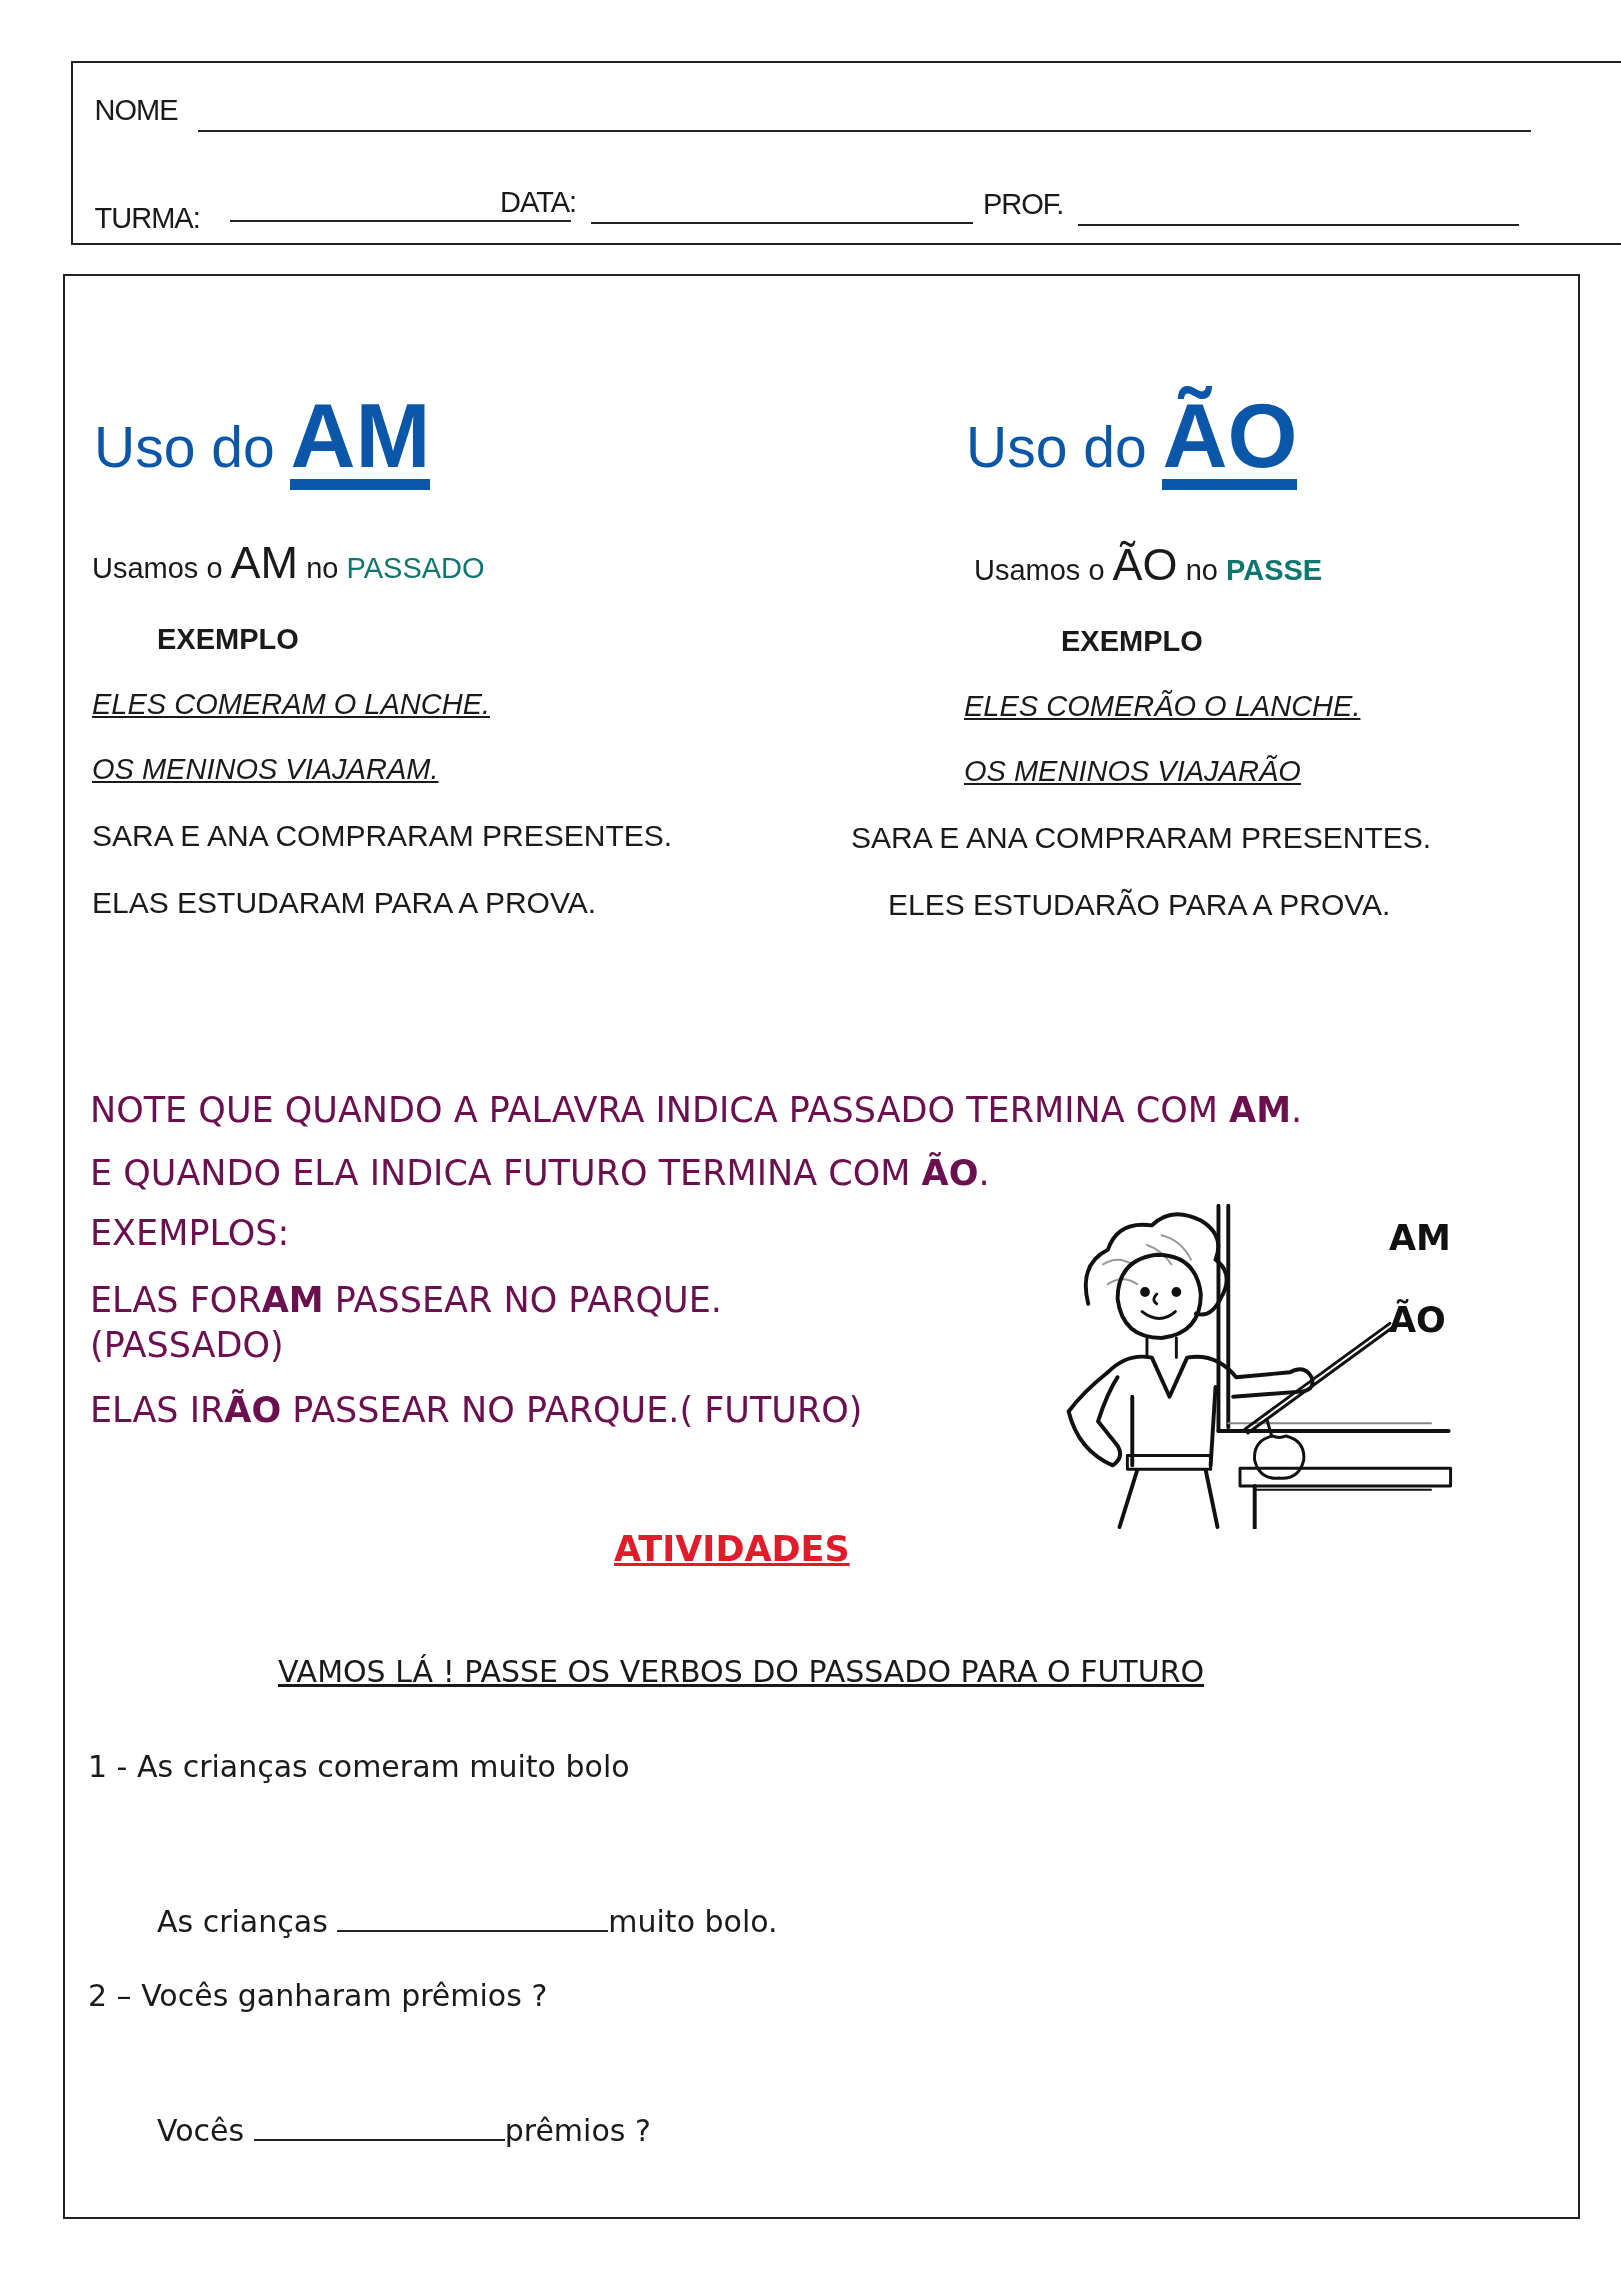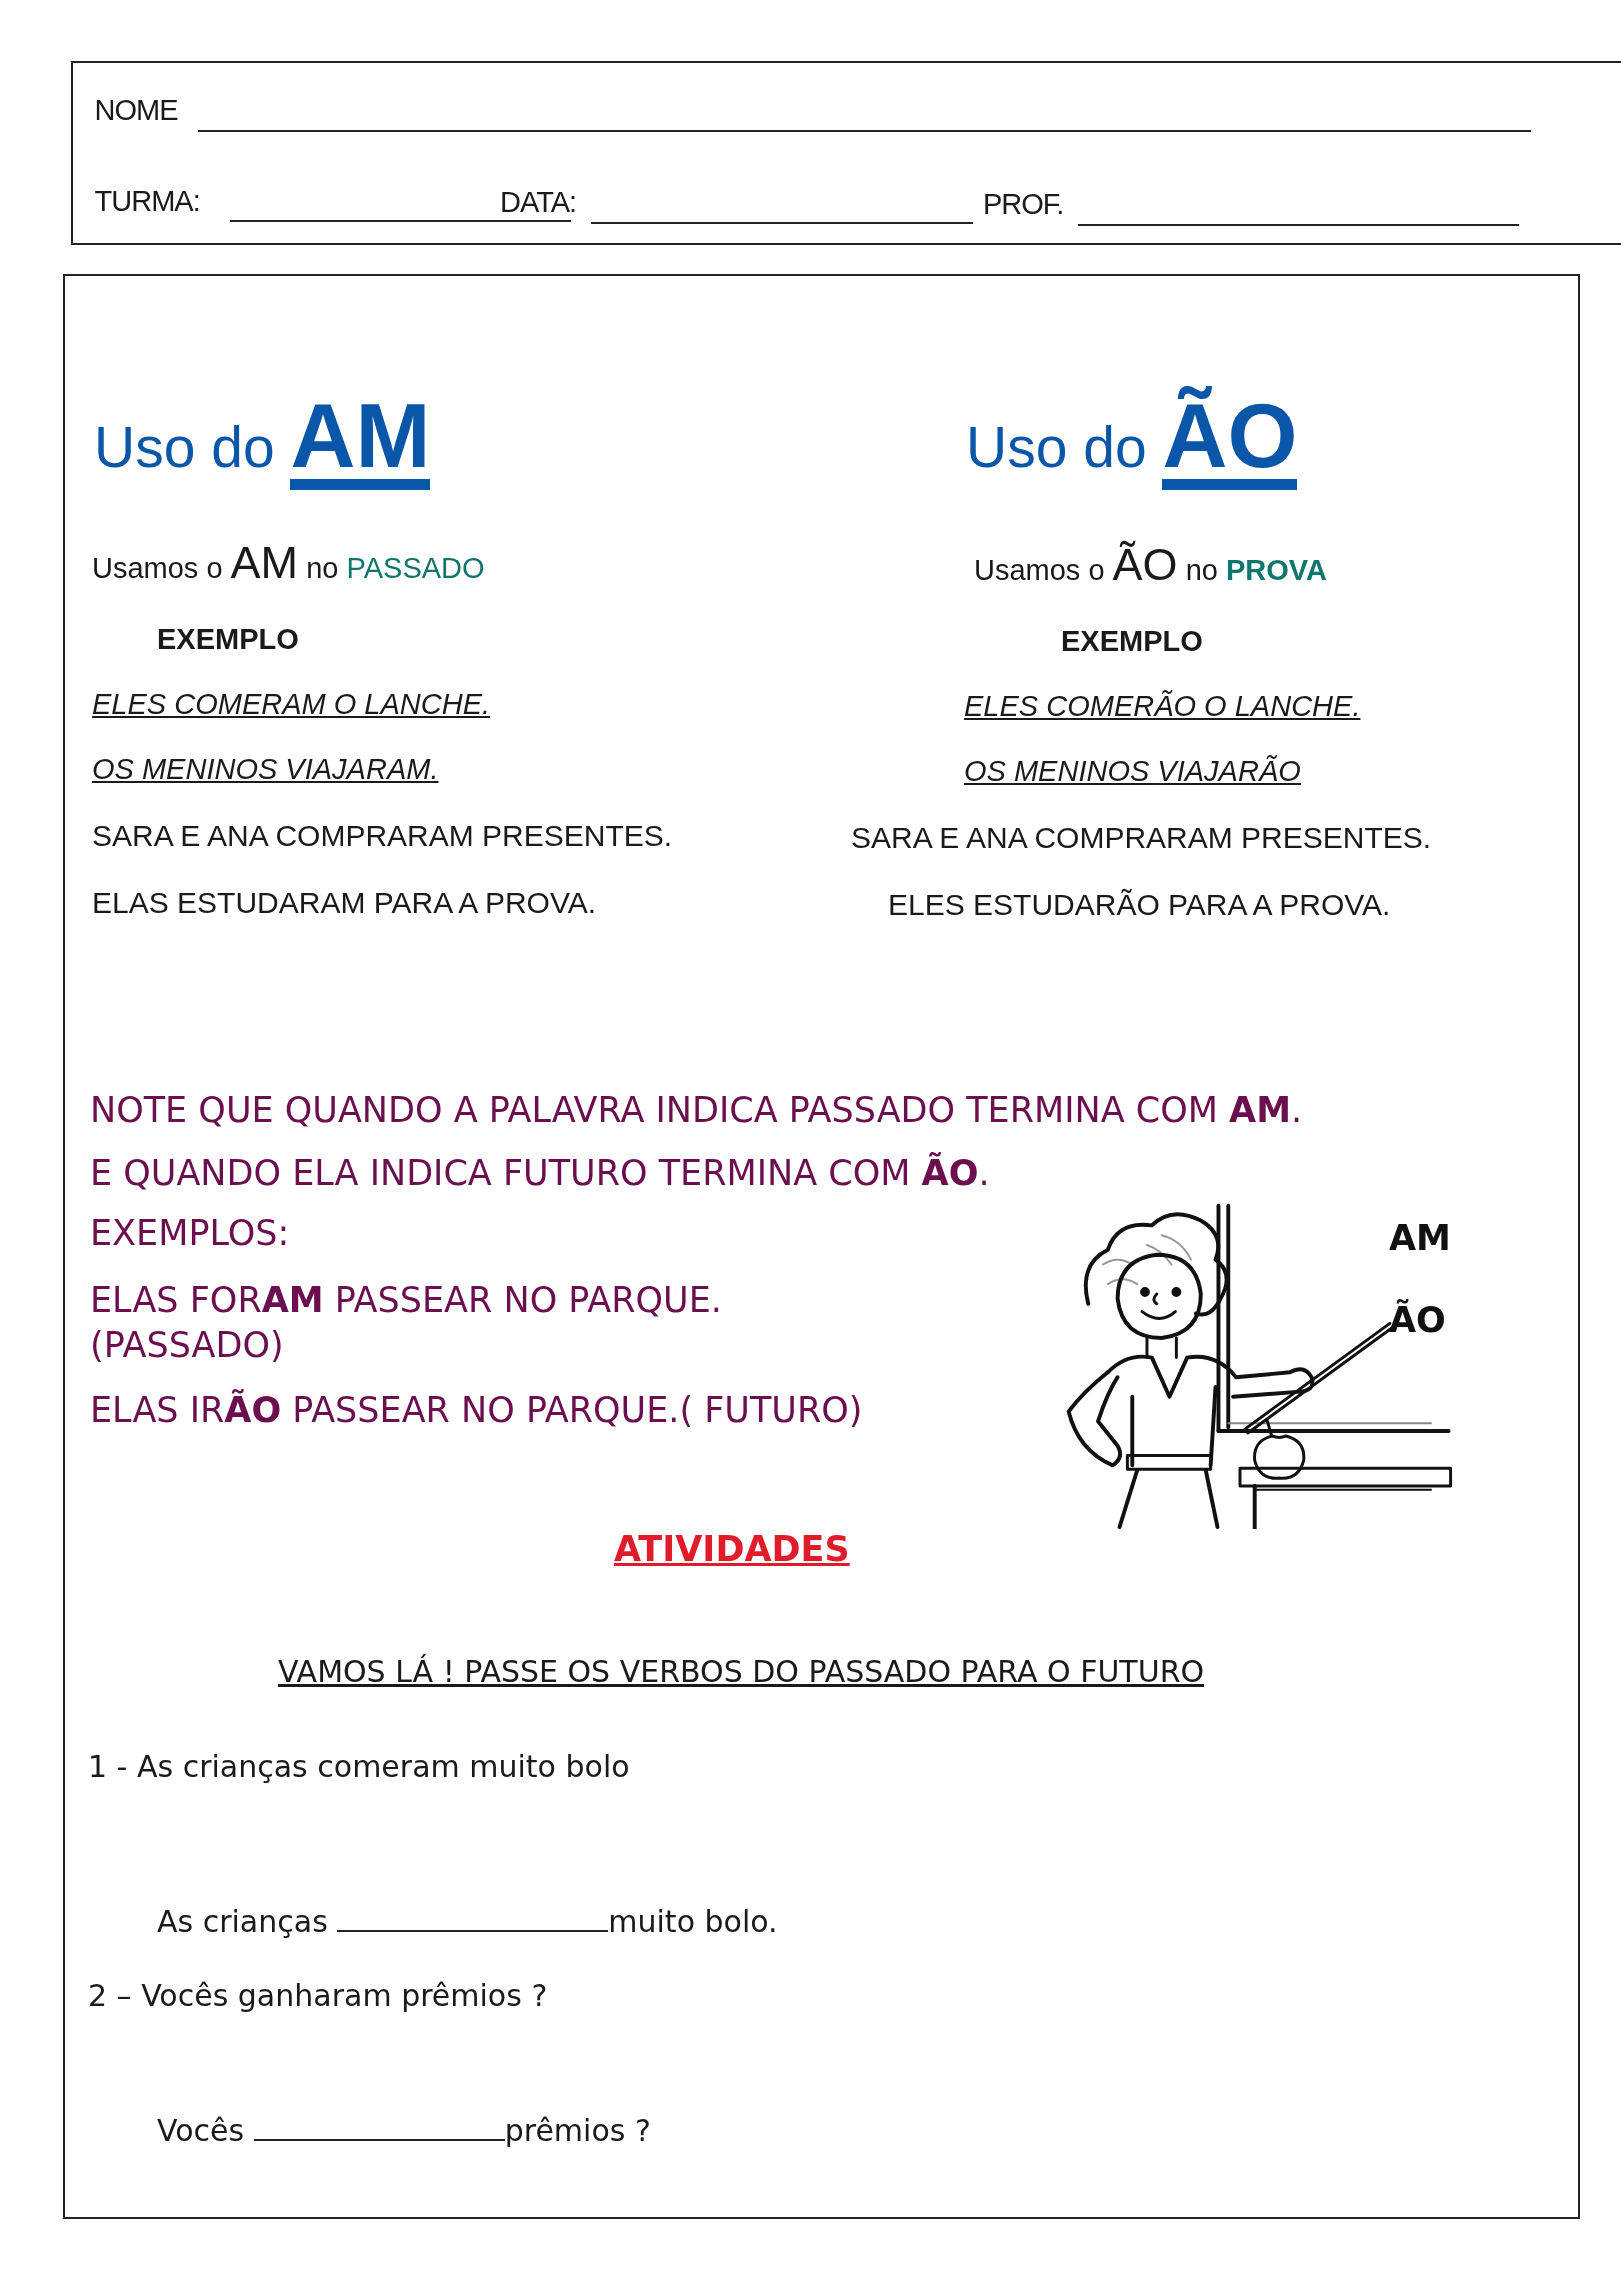--- a/index.html
+++ b/index.html
@@ -24,21 +24,21 @@
   .q{font-size:30px;font-family:"DejaVu Sans",sans-serif;white-space:nowrap;}
   .blank{display:inline-block;border-bottom:2px solid #222;height:25.5px;vertical-align:baseline;}
   .board-label{font-weight:bold;font-size:35px;font-family:"DejaVu Sans",sans-serif;color:#111;}
 </style>
 </head>
 <body>
 
 <div class="box" style="left:71px;top:61px;width:1610px;height:184px;">
   <span class="abs hdr-label" style="left:21.6px;top:31px;">NOME</span>
   <div class="fill-line" style="left:125px;top:67px;width:1333px;"></div>
-  <span class="abs hdr-label" style="left:21.6px;top:122px;">TURMA:</span>
+  <span class="abs hdr-label" style="left:21.6px;top:139px;">TURMA:</span>
   <div class="fill-line" style="left:157px;top:157px;width:341px;"></div>
   <span class="abs hdr-label" style="left:427px;top:123px;left:427px;">DATA:</span>
   <div class="fill-line" style="left:518px;top:159px;width:382px;"></div>
   <span class="abs hdr-label" style="left:910px;top:125px;">PROF.</span>
   <div class="fill-line" style="left:1005px;top:161px;width:441px;"></div>
 </div>
 
 <div class="box" style="left:63px;top:274px;width:1517px;height:1945px;border-width:2px;"></div>
 
 <div class="abs title" style="left:94px;top:396px;">
@@ -62,21 +62,21 @@
 <div class="abs plain" style="left:92px;top:886px;">ELAS ESTUDARAM PARA A PROVA.</div>
 
 <div class="abs title" style="left:966px;top:396px;">
   <span>Uso do</span>
   <b>ÃO</b>
 </div>
 <div class="abs usamos" style="left:974px;top:539px;">
   <span>Usamos o</span>
   <span class="big">ÃO</span>
   <span>no</span>
-  <b class="red">PROVA</b>
+  <b class="red">PASSE</b>
 </div>
 <div class="abs ex" style="left:1061px;top:625px;">EXEMPLO</div>
 <div class="abs it" style="left:964px;top:690px;">
   <span>ELES </span><u>COMERÃO</u><span> O LANCHE.</span>
 </div>
 <div class="abs it" style="left:964px;top:755px;">
   <span>OS MENINOS </span><u>VIAJARÃO</u><span></span>
 </div>
 <div class="abs plain" style="left:851px;top:821px;">SARA E ANA COMPRARAM  PRESENTES.</div>
 <div class="abs plain" style="left:888px;top:888px;">ELES ESTUDARÃO PARA A PROVA.</div>

